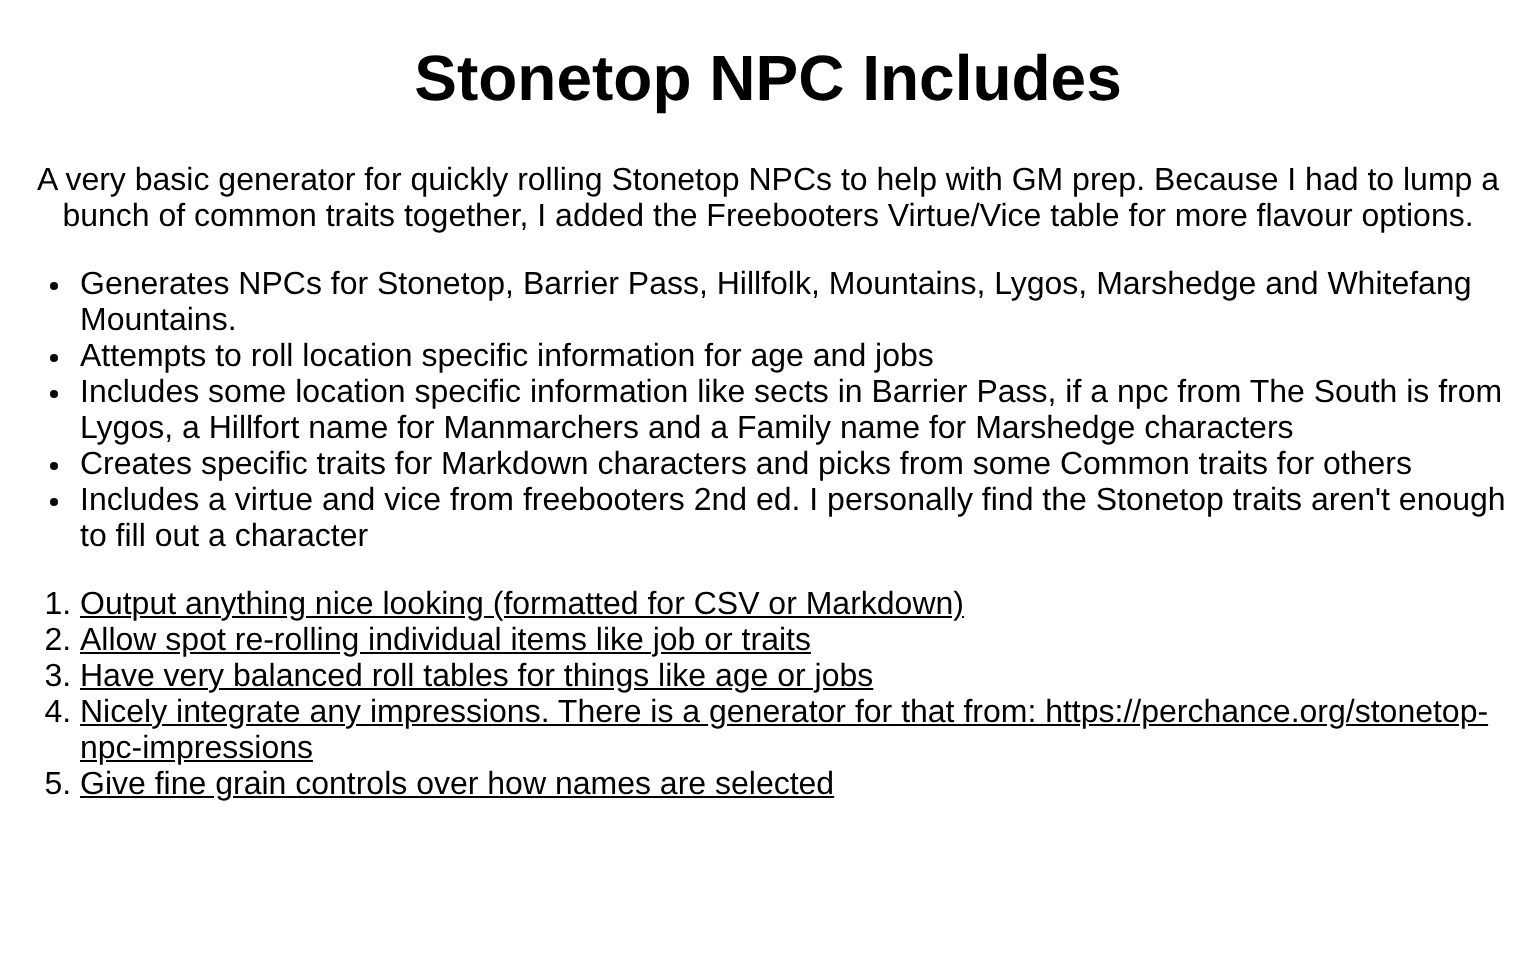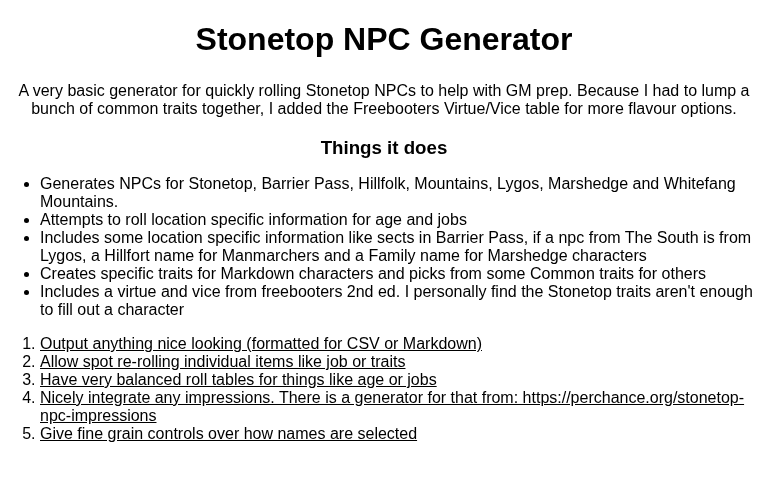--- a/index.html
+++ b/index.html
@@ -25,24 +25,23 @@
     ul, ol { margin: 16px 0 0 0; padding-left: 32px; }
     li { line-height: 18px; }
     ul li { list-style-type: disc; }
     ol li { list-style-type: decimal; text-decoration: underline; }
     .h3b { margin-top: 19px; }
   </style>
 </head>
 <body>
 
 <div class="wrap">
-  <h1>Stonetop NPC Generator</h1>
+  <h1>Stonetop NPC Includes</h1>
   <p class="intro">A very basic generator for quickly rolling Stonetop NPCs to help with GM prep. Because I had to lump a bunch of common traits together, I added the Freebooters Virtue/Vice table for more flavour options.</p>
 
-  <h3>Things it does</h3>
   <ul>
     <li>Generates NPCs for Stonetop, Barrier Pass, Hillfolk, Mountains, Lygos, Marshedge and Whitefang Mountains.</li>
     <li>Attempts to roll location specific information for age and jobs</li>
     <li>Includes some location specific information like sects in Barrier Pass, if a npc from The South is from Lygos, a Hillfort name for Manmarchers and a Family name for Marshedge characters</li>
     <li>Creates specific traits for Markdown characters and picks from some Common traits for others</li>
     <li>Includes a virtue and vice from freebooters 2nd ed. I personally find the Stonetop traits aren't enough to fill out a character</li>
   </ul>
 
   <ol>
     <li>Output anything nice looking (formatted for CSV or Markdown)</li>

